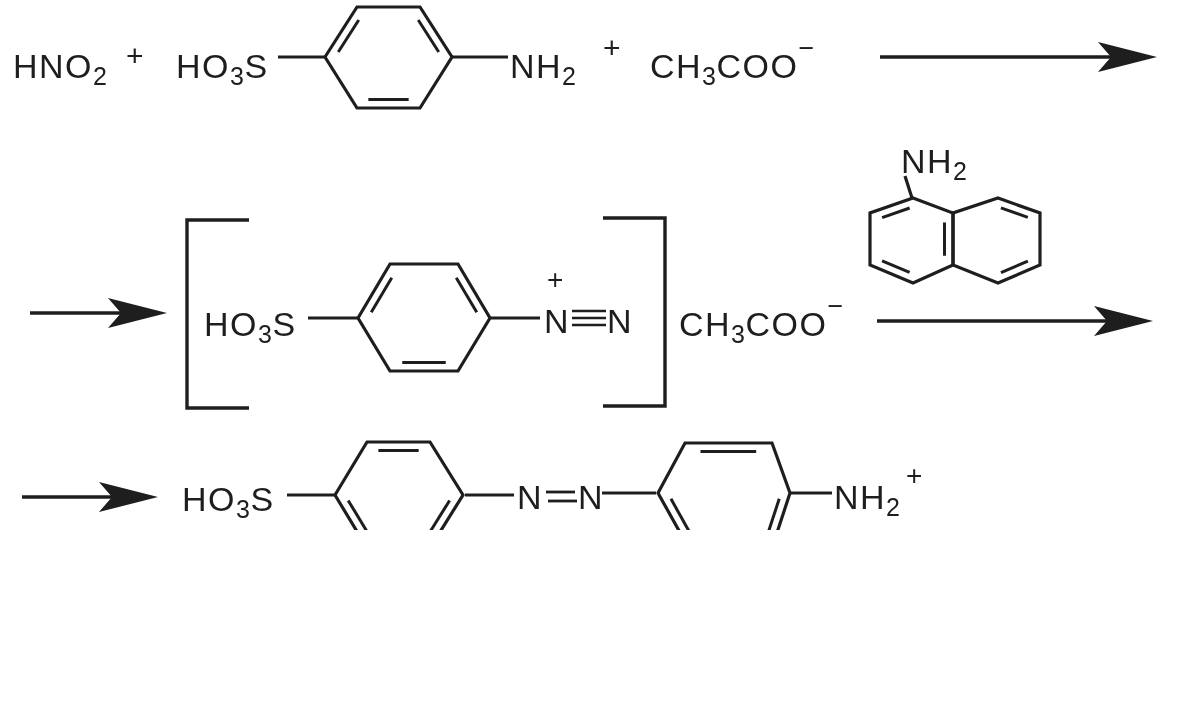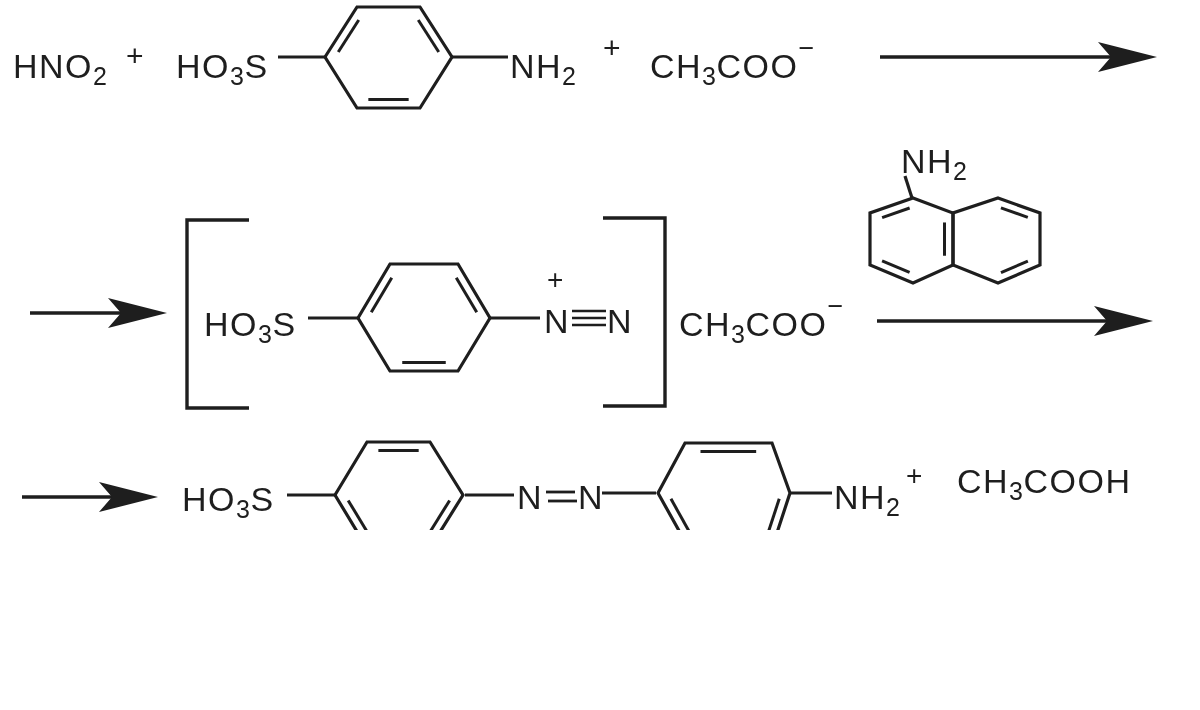--- a/index.html
+++ b/index.html
@@ -144,14 +144,13 @@
   <span class="lbl" style="left:544px;top:304px"><span>N</span></span>
   <span class="lbl" style="left:607px;top:304px"><span>N</span></span>
   <span class="lbl" style="left:679px;top:307px"><span>CH</span><span class="sb">3</span><span>COO</span><span class="sp">−</span></span>
   <span class="lbl" style="left:901px;top:144px"><span>NH</span><span class="sb">2</span></span>
 
   <span class="lbl" style="left:182px;top:482px"><span>HO</span><span class="sb">3</span><span>S</span></span>
   <span class="lbl" style="left:517px;top:480px"><span>N</span></span>
   <span class="lbl" style="left:578px;top:480px"><span>N</span></span>
   <span class="lbl" style="left:834px;top:480px"><span>NH</span><span class="sb">2</span></span>
   <span class="lbl plus28" style="left:906px;top:462px"><span>+</span></span>
-  <span class="lbl" style="left:957px;top:464px"><span>CH</span><span class="sb">3</span><span>COOH</span></span>
 </div>
 
 </body></html>

